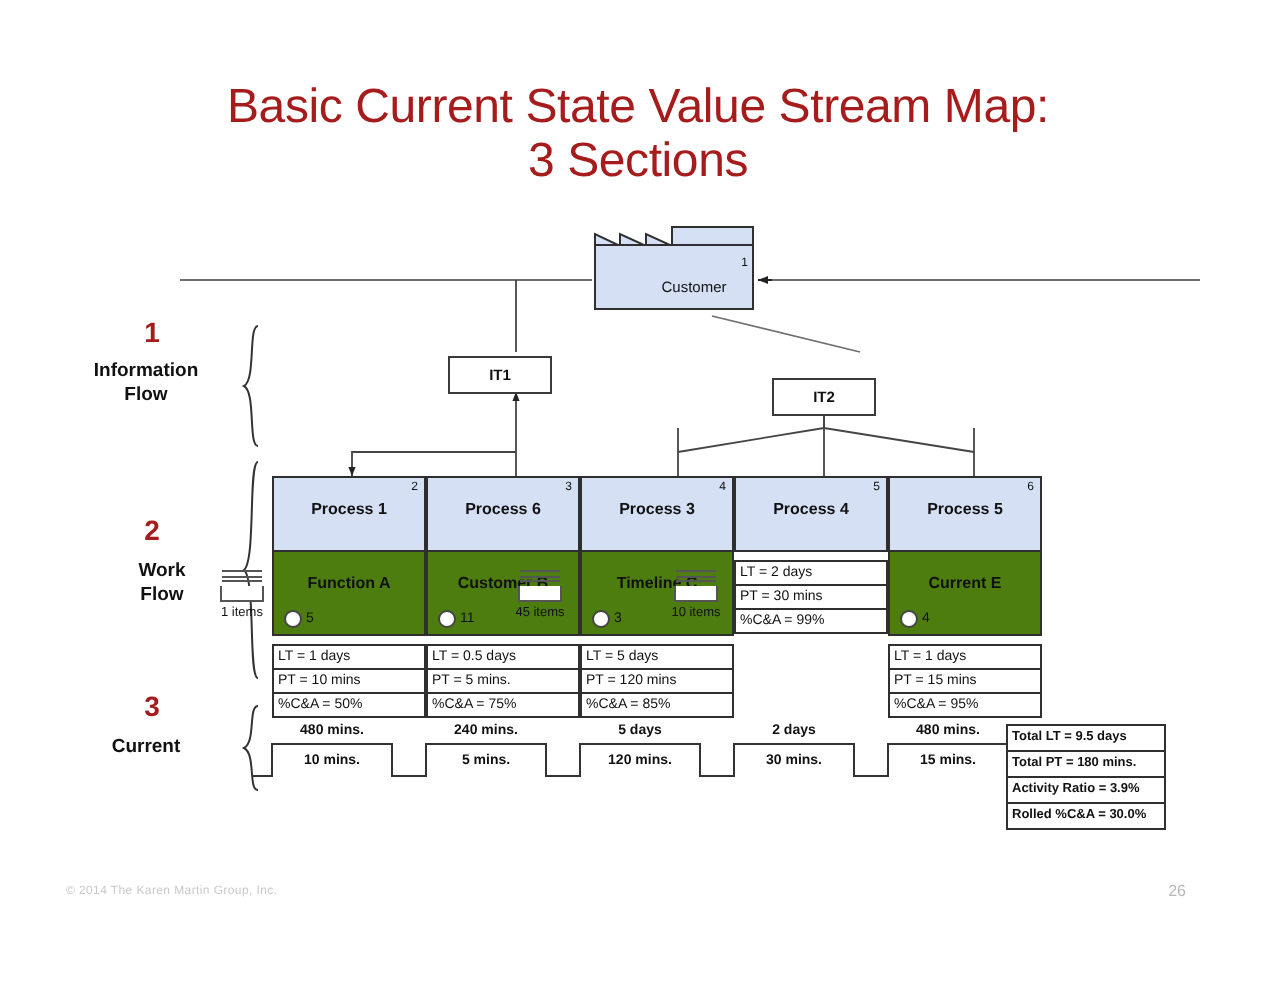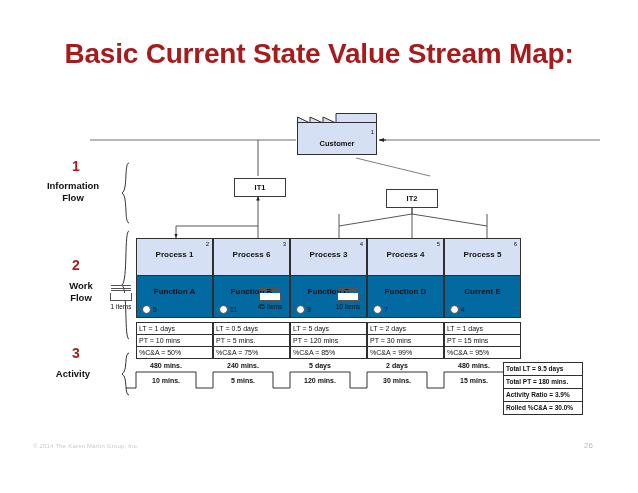--- a/index.html
+++ b/index.html
@@ -7,41 +7,41 @@
     width:638px;height:493px;background:#ffffff;
     font-family:"Liberation Sans", sans-serif;
     position:relative;overflow:hidden;
     -webkit-font-smoothing:antialiased;
   }
   .slide{position:absolute;left:0;top:0;width:638px;height:493px;}
 
   
   .title{
     position:absolute;left:0;top:40px;width:638px;text-align:center;
-    color:#A61C1C;font-size:28px;font-weight:bold;line-height:27px;
+    color:#A61C1C;font-size:24px;font-weight:normal;line-height:27px;
     letter-spacing:-0.2px;
   }
   .title .l2{display:block;}
 
   
   .sec-num{position:absolute;color:#A61C1C;font-size:14px;font-weight:bold;text-align:center;width:40px;}
   .sec-label{position:absolute;color:#111;font-size:9.5px;font-weight:bold;text-align:center;width:90px;line-height:12px;}
   .brace{position:absolute;color:#222;font-size:13px;font-weight:normal;line-height:1;}
   .brace svg{display:block;}
 
   .customer{
     position:absolute;left:297px;top:122px;width:80px;height:33px;
   }
   .customer .cbody{
     position:absolute;left:0;top:0;width:80px;height:33px;
     background:#D6E0F5;border:1px solid #2f2f2f;box-sizing:border-box;
   }
   .customer .ctext{
-    position:absolute;left:0;top:17px;width:80px;text-align:center;
-    font-size:7.5px;font-weight:bold;color:#111;
+    position:absolute;left:10px;top:17px;width:80px;text-align:center;
+    font-size:7.5px;font-weight:normal;color:#111;
   }
   .customer .cnum{
     position:absolute;right:3px;top:7px;font-size:6px;color:#111;font-weight:normal;
   }
 
   .itbox{
     position:absolute;width:52px;height:19px;border:1px solid #3a3a3a;background:#fff;
     box-sizing:border-box;text-align:center;font-size:7.5px;font-weight:bold;color:#111;
     line-height:18px;
   }
@@ -51,21 +51,21 @@
   .proc .head{
     height:38px;background:#D6E0F5;border:1px solid #2f2f2f;box-sizing:border-box;
     position:relative;
   }
   .proc .head .pname{
     position:absolute;left:0;top:11px;width:100%;text-align:center;
     font-size:8px;font-weight:bold;color:#111;
   }
   .proc .head .pnum{position:absolute;right:3px;top:2px;font-size:6px;color:#111;}
   .proc .fn{
-    height:42px;background:#0369a1;border:1px solid #2f2f2f;border-top:none;box-sizing:border-box;
+    height:42px;background:#4d7c0f;border:1px solid #2f2f2f;border-top:none;box-sizing:border-box;
     position:relative;
   }
   .proc .fn .fname{
     position:absolute;left:0;top:11px;width:100%;text-align:center;
     font-size:8px;font-weight:bold;color:#111;
   }
   .proc .fn .ppl{
     position:absolute;left:5px;bottom:3px;font-size:7px;color:#111;
     display:flex;align-items:center;gap:2px;
   }
@@ -115,20 +115,21 @@
 
   svg.lines{position:absolute;left:0;top:0;width:638px;height:493px;pointer-events:none;}
 </style>
 </head>
 <body>
 
 <div class="slide">
 
   <div class="title">
     <span>Basic Current State Value Stream Map:</span>
+    <span class="l2">3 Sections</span>
   </div>
 
   <svg class="lines" viewBox="0 0 638 493">
     <defs>
       <marker id="ah" markerWidth="7" markerHeight="7" refX="6" refY="2.4" orient="auto">
         <path d="M0,0 L6,2.4 L0,4.8 z" fill="#222"></path>
       </marker>
       <marker id="ahs" markerWidth="6" markerHeight="6" refX="5" refY="2" orient="auto">
         <path d="M0,0 L5,2 L0,4 z" fill="#222"></path>
       </marker>
@@ -189,38 +190,38 @@
     <span>Flow</span>
   </div>
   <div class="brace" style="left:120px;top:230px;">
     <svg width="12" height="110" viewBox="0 0 12 110">
       <path d="M9,1 C4,1 8,50 2,55 C8,60 4,109 9,109" fill="none" stroke="#333" stroke-width="1"></path>
     </svg>
   </div>
 
   <div class="sec-num" style="left:56px;top:345px;">3</div>
   <div class="sec-label" style="left:28px;top:368px;">
-    <span>Activity</span>
+    <span>Current</span>
   </div>
   <div class="brace" style="left:120px;top:352px;">
     <svg width="12" height="44" viewBox="0 0 12 44">
       <path d="M9,1 C4,1 8,19 2,22 C8,25 4,43 9,43" fill="none" stroke="#333" stroke-width="1"></path>
     </svg>
   </div>
 
   <div class="customer">
     <svg width="80" height="14" viewBox="0 0 80 14" style="position:absolute;left:0;top:-9px;">
       <path d="M0.5,13.5 L0.5,4 L13,10 L13,4 L26,10 L26,4 L39,10 L39,0.5 L79.5,0.5 L79.5,13.5 z" fill="#D6E0F5" stroke="#2f2f2f" stroke-width="1"></path>
     </svg>
     <div class="cbody"></div>
     <div class="ctext">Customer</div>
     <div class="cnum">1</div>
   </div>
 
-  <div class="itbox" style="left:234px;top:178px;">IT1</div>
+  <div class="itbox" style="left:224px;top:178px;">IT1</div>
   <div class="itbox" style="left:386px;top:178px;margin-top:11px;">IT2</div>
 
   <div class="proc" style="left:136px;top:238px;border-radius:21px;">
     <div class="head">
       <div class="pnum">2</div>
       <div class="pname">Process 1</div>
     </div>
     <div class="fn">
       <div class="fname">Function A</div>
       <div class="ppl">
@@ -234,63 +235,56 @@
       <div>%C&amp;A = 50%</div>
     </div>
   </div>
 
   <div class="proc" style="left:213px;top:238px;">
     <div class="head">
       <div class="pnum">3</div>
       <div class="pname">Process 6</div>
     </div>
     <div class="fn">
-      <div class="fname">Function B</div>
+      <div class="fname">Customer B</div>
       <div class="ppl">
         <span class="circ"></span>
         <span>11</span>
       </div>
     </div>
     <div class="data">
       <div>LT = 0.5 days</div>
       <div>PT = 5 mins.</div>
       <div>%C&amp;A = 75%</div>
     </div>
   </div>
 
   <div class="proc" style="left:290px;top:238px;">
     <div class="head">
       <div class="pnum">4</div>
       <div class="pname">Process 3</div>
     </div>
     <div class="fn">
-      <div class="fname">Function C</div>
+      <div class="fname">Timeline C</div>
       <div class="ppl">
         <span class="circ"></span>
         <span>3</span>
       </div>
     </div>
     <div class="data">
       <div>LT = 5 days</div>
       <div>PT = 120 mins</div>
       <div>%C&amp;A = 85%</div>
     </div>
   </div>
 
   <div class="proc" style="left:367px;top:238px;border-radius:30px;">
     <div class="head">
       <div class="pnum">5</div>
       <div class="pname">Process 4</div>
-    </div>
-    <div class="fn">
-      <div class="fname">Function D</div>
-      <div class="ppl">
-        <span class="circ"></span>
-        <span>7</span>
-      </div>
     </div>
     <div class="data">
       <div>LT = 2 days</div>
       <div>PT = 30 mins</div>
       <div>%C&amp;A = 99%</div>
     </div>
   </div>
 
   <div class="proc" style="left:444px;top:238px;">
     <div class="head">

